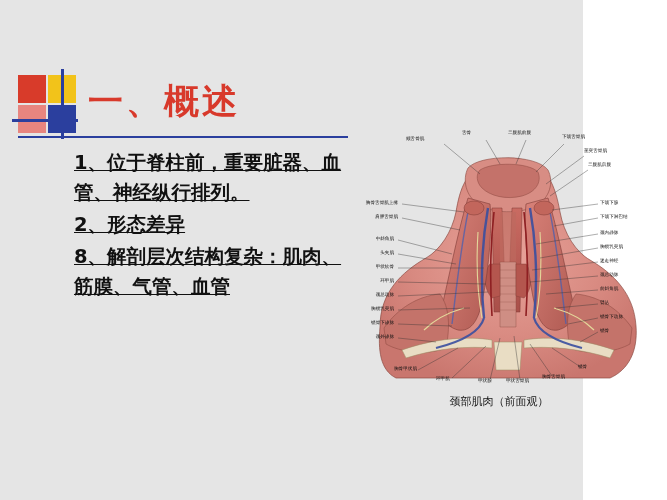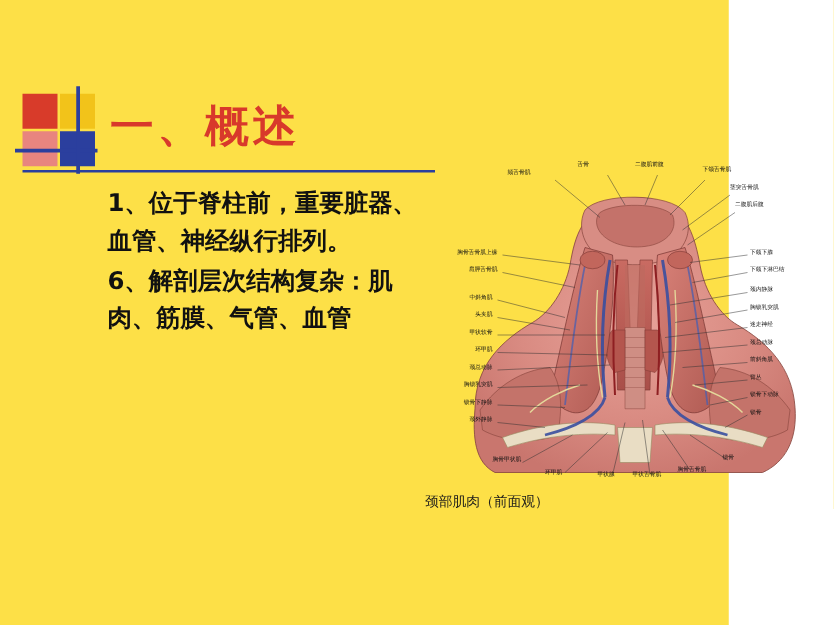--- a/index.html
+++ b/index.html
@@ -10,21 +10,21 @@
     width: 667px;
     height: 500px;
     background: #ffffff;
     font-family: "DejaVu Sans", "Liberation Sans", sans-serif;
     overflow: hidden;
   }
   .slide {
     position: relative;
     width: 583px;
     height: 500px;
-    background: #fde047;
+    background: #e5e5e5;
     box-sizing: border-box;
   }
 
   
   .title-block {
     position: absolute;
     left: 18px;
     top: 70px;
     width: 340px;
     height: 70px;
@@ -87,21 +87,22 @@
     left: 74px;
     top: 148px;
     width: 278px;
     color: #111111;
     font-size: 19.5px;
     font-weight: bold;
     line-height: 30px;
     letter-spacing: 0px;
   }
   .body-text p {
-    margin: 0 0 2px 12px;
+    margin: 0 0 2px 0;
+    text-decoration: underline;
   }
 
   
   .figure {
     position: absolute;
     left: 340px;
     top: 112px;
     width: 318px;
     height: 300px;
   }
@@ -110,20 +111,21 @@
     left: 0;
     top: 0;
     width: 318px;
     height: 278px;
   }
   .fig-caption {
     position: absolute;
     left: 0;
     top: 282px;
     width: 318px;
+    text-align: center;
     font-size: 11px;
     color: #1a1a1a;
   }
   .lbl {
     position: absolute;
     font-size: 4.6px;
     color: #111;
     white-space: nowrap;
     line-height: 6px;
     font-family: "DejaVu Sans", "Liberation Sans", sans-serif;
@@ -143,21 +145,22 @@
       <div class="sq sq-blue"></div>
       <div class="bar-h"></div>
       <div class="bar-v"></div>
     </div>
     <div class="title-text">一、概述</div>
   </div>
   <div class="title-rule"></div>
 
   <div class="body-text">
     <p>1、位于脊柱前，重要脏器、血管、神经纵行排列。</p>
-    <p>6、解剖层次结构复杂：肌肉、筋膜、气管、血管</p>
+    <p>2、形态差异</p>
+    <p>8、解剖层次结构复杂：肌肉、筋膜、气管、血管</p>
   </div>
 
   <div class="figure">
     <svg class="figure-img" viewBox="0 0 318 278">
       <defs>
         <radialGradient id="skinG" cx="50%" cy="45%" r="60%">
           <stop offset="0%" stop-color="#e8a39a"></stop>
           <stop offset="60%" stop-color="#d98b82"></stop>
           <stop offset="100%" stop-color="#c9766e"></stop>
         </radialGradient>

